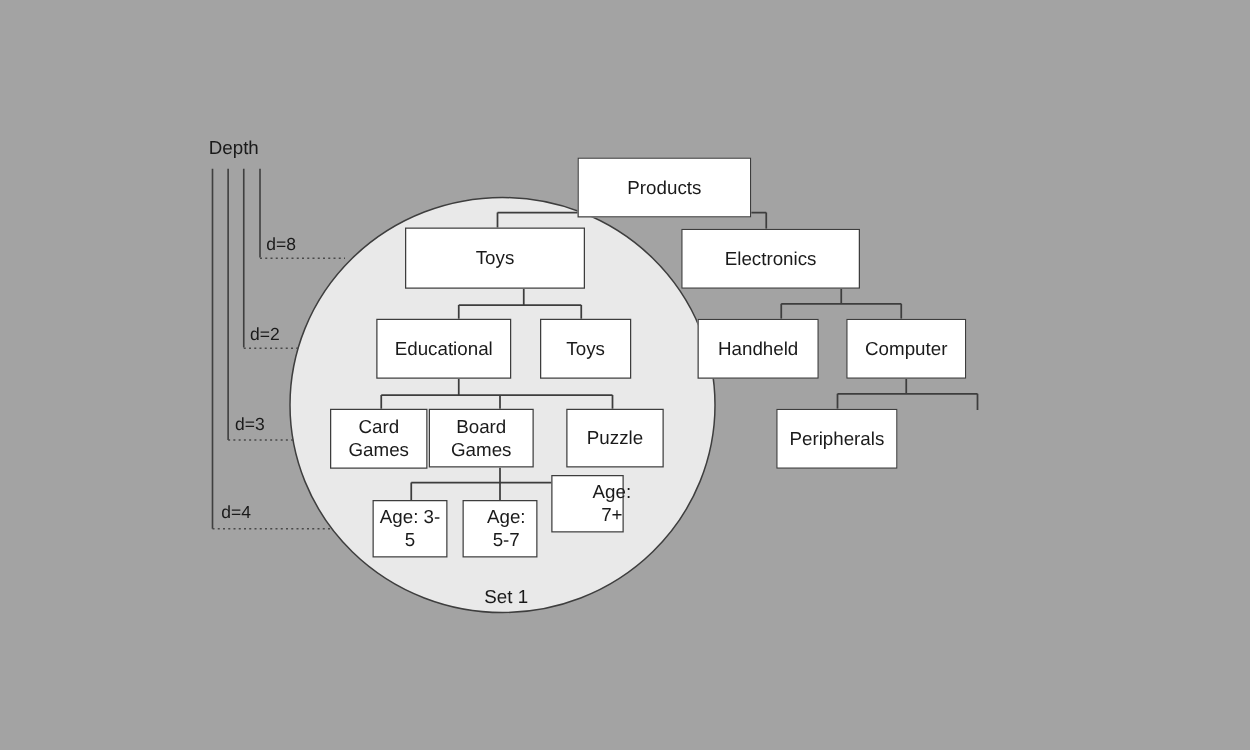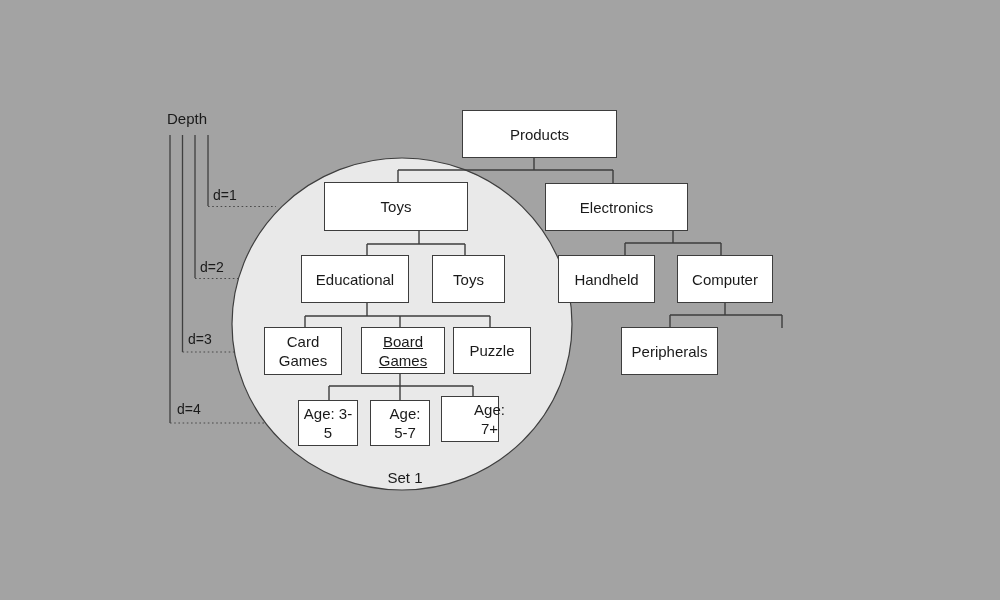--- a/index.html
+++ b/index.html
@@ -107,49 +107,49 @@
       <line x1="721" y1="243" x2="721" y2="256"></line>
 
       <line x1="725" y1="303" x2="725" y2="315"></line>
       <line x1="670" y1="315" x2="782" y2="315"></line>
       <line x1="670" y1="315" x2="670" y2="328"></line>
       <line x1="782" y1="315" x2="782" y2="328"></line>
     </g>
   </svg>
 
   <div class="depth-title" style="left:167px; top:110px;">Depth</div>
-  <div class="dlabel" style="left:213px; top:187px;">d=1</div>
+  <div class="dlabel" style="left:213px; top:187px;">d=8</div>
   <div class="dlabel" style="left:200px; top:259px;">d=2</div>
   <div class="dlabel" style="left:188px; top:331px;">d=3</div>
   <div class="dlabel" style="left:177px; top:401px;">d=4</div>
 
-  <div class="node" style="left:462px; top:110px; width:155px; height:48px;">Products</div>
+  <div class="node" style="left:462px; top:126px; width:139px; height:48px;">Products</div>
 
   <div class="node" style="left:324px; top:182px; width:144px; height:49px;">Toys</div>
 
   <div class="node" style="left:545px; top:183px; width:143px; height:48px;">Electronics</div>
 
   <div class="node" style="left:301px; top:255px; width:108px; height:48px;">Educational</div>
 
   <div class="node" style="left:432px; top:255px; width:73px; height:48px;">Toys</div>
 
   <div class="node" style="left:558px; top:255px; width:97px; height:48px;">Handheld</div>
 
   <div class="node" style="left:677px; top:255px; width:96px; height:48px;">Computer</div>
 
   <div class="node" style="left:264px; top:327px; width:78px; height:48px;">Card Games</div>
 
-  <div class="node" style="left:361px; top:327px; width:84px; height:47px;text-decoration:underline;">Board Games</div>
+  <div class="node" style="left:343px; top:327px; width:84px; height:47px;">Board Games</div>
 
   <div class="node" style="left:453px; top:327px; width:78px; height:47px;">Puzzle</div>
 
   <div class="node" style="left:621px; top:327px; width:97px; height:48px;">Peripherals</div>
 
 
   <div class="node" style="left:298px; top:400px; width:60px; height:46px;">Age: 3-5</div>
 
   <div class="node" style="left:370px; top:400px; width:60px; height:46px;padding-left:12px;">Age: 5-7</div>
 
-  <div class="node" style="left:441px; top:396px; width:58px; height:46px;padding-left:41px;">Age: 7+</div>
+  <div class="node" style="left:441px; top:380px; width:58px; height:46px;padding-left:41px;">Age: 7+</div>
 
   <div class="set-label" style="left:373px; top:469px;">Set 1</div>
 
 </div>
 
 </body></html>

